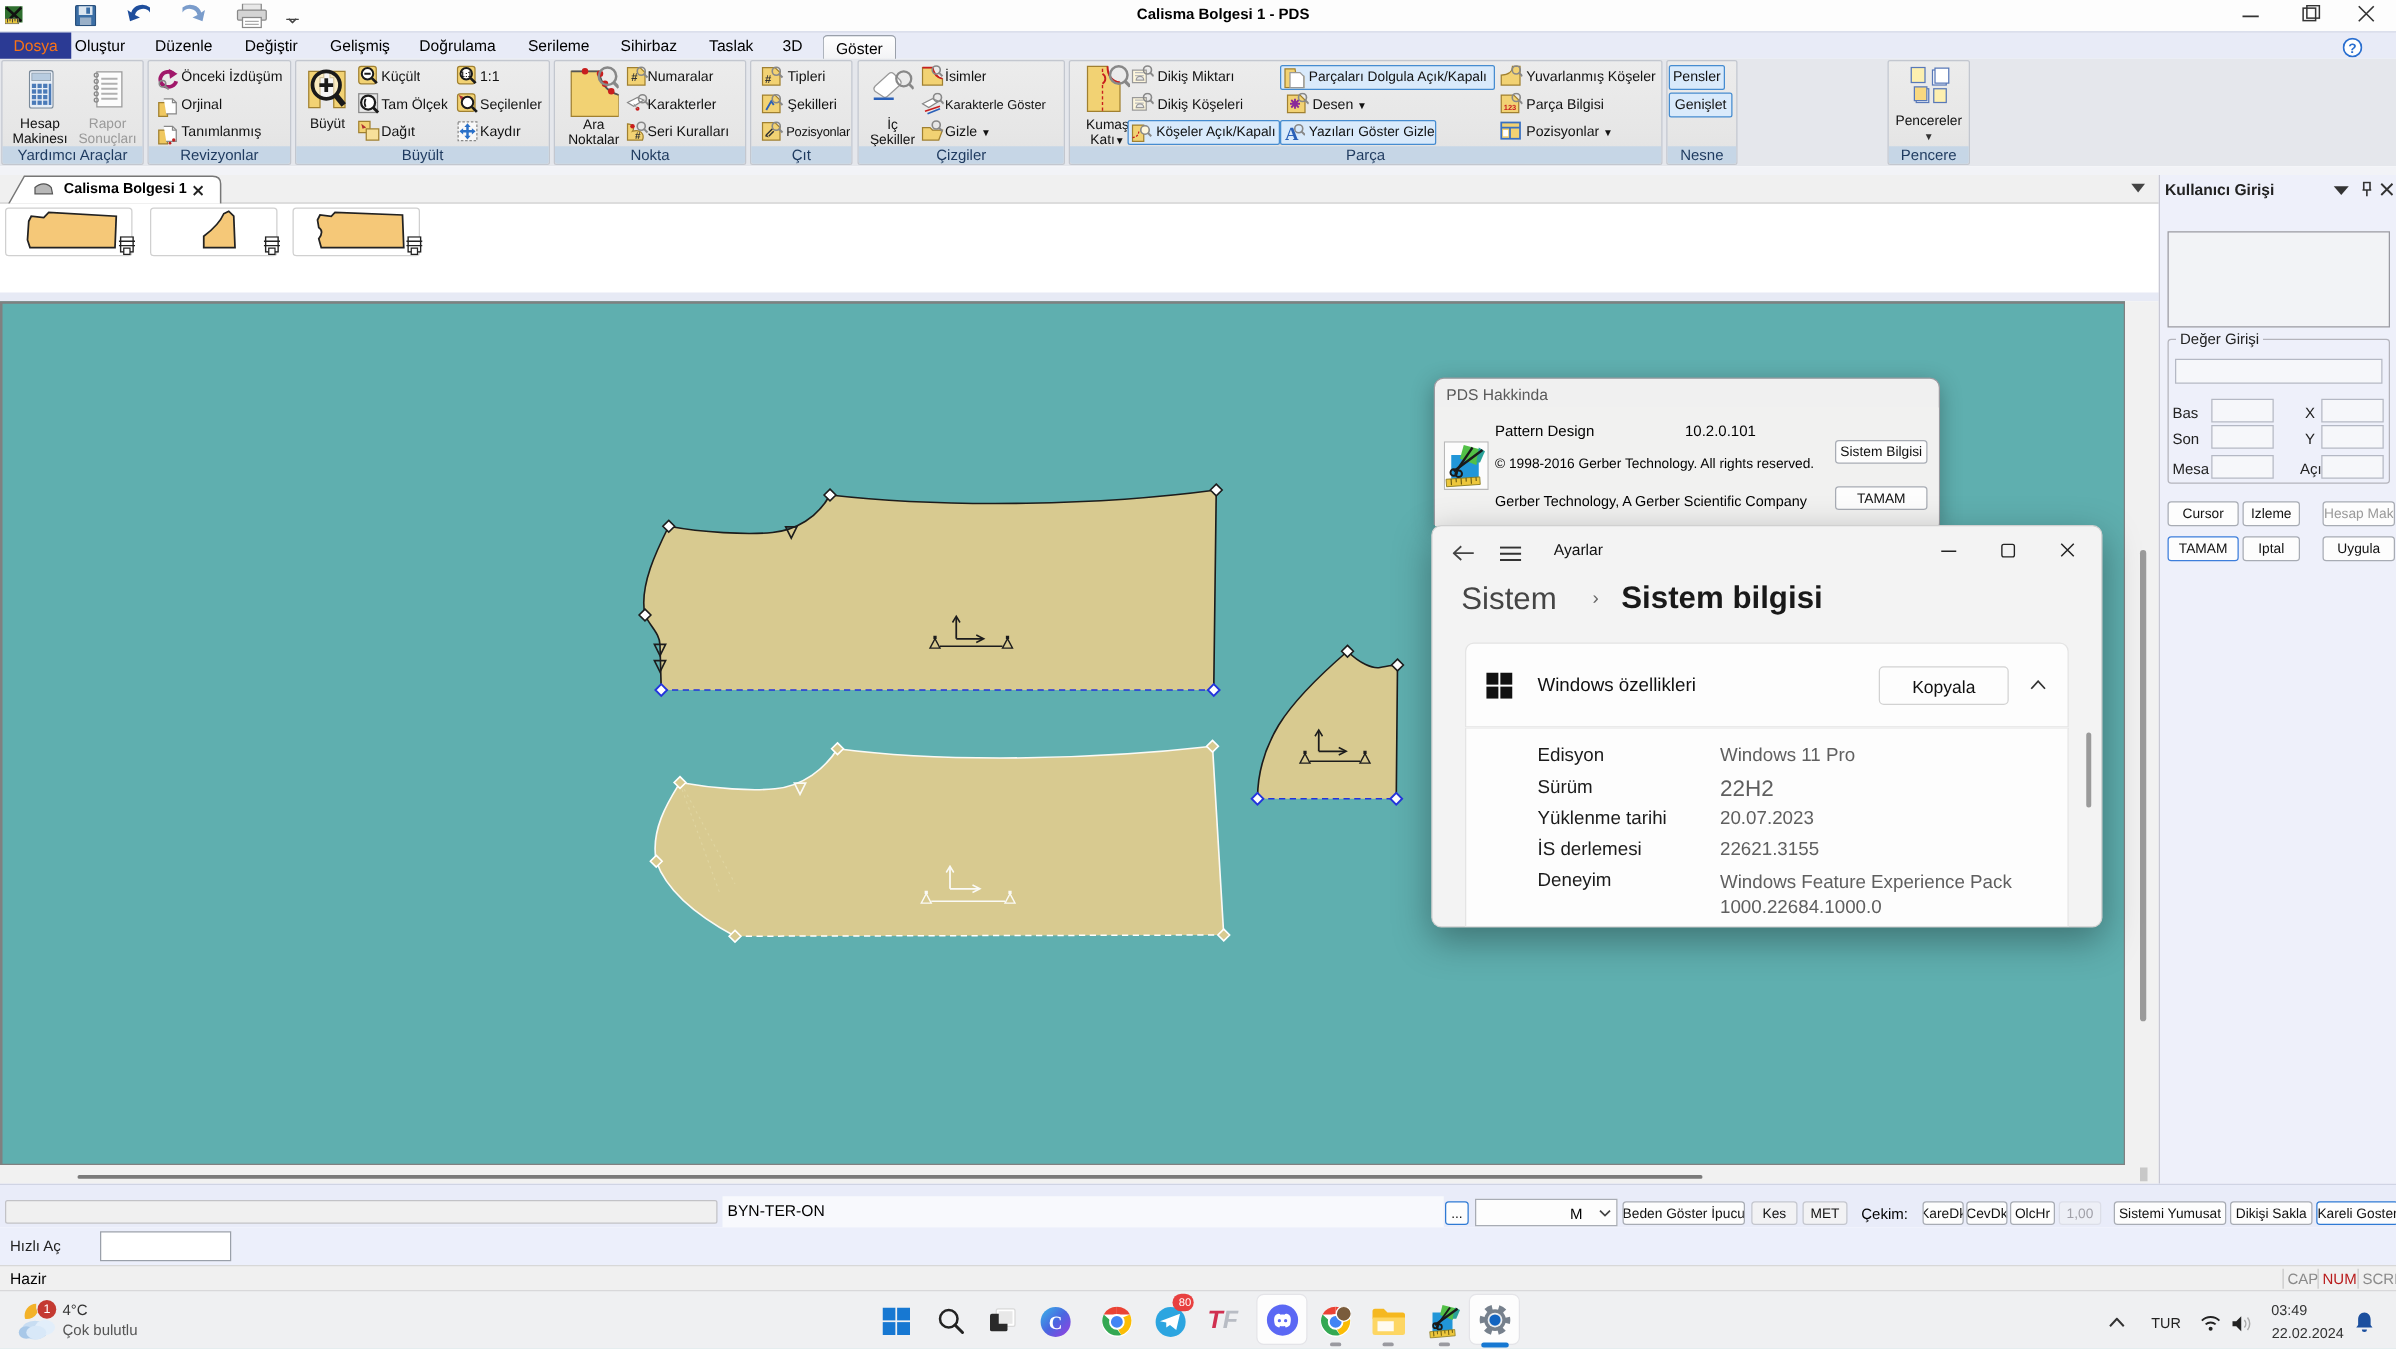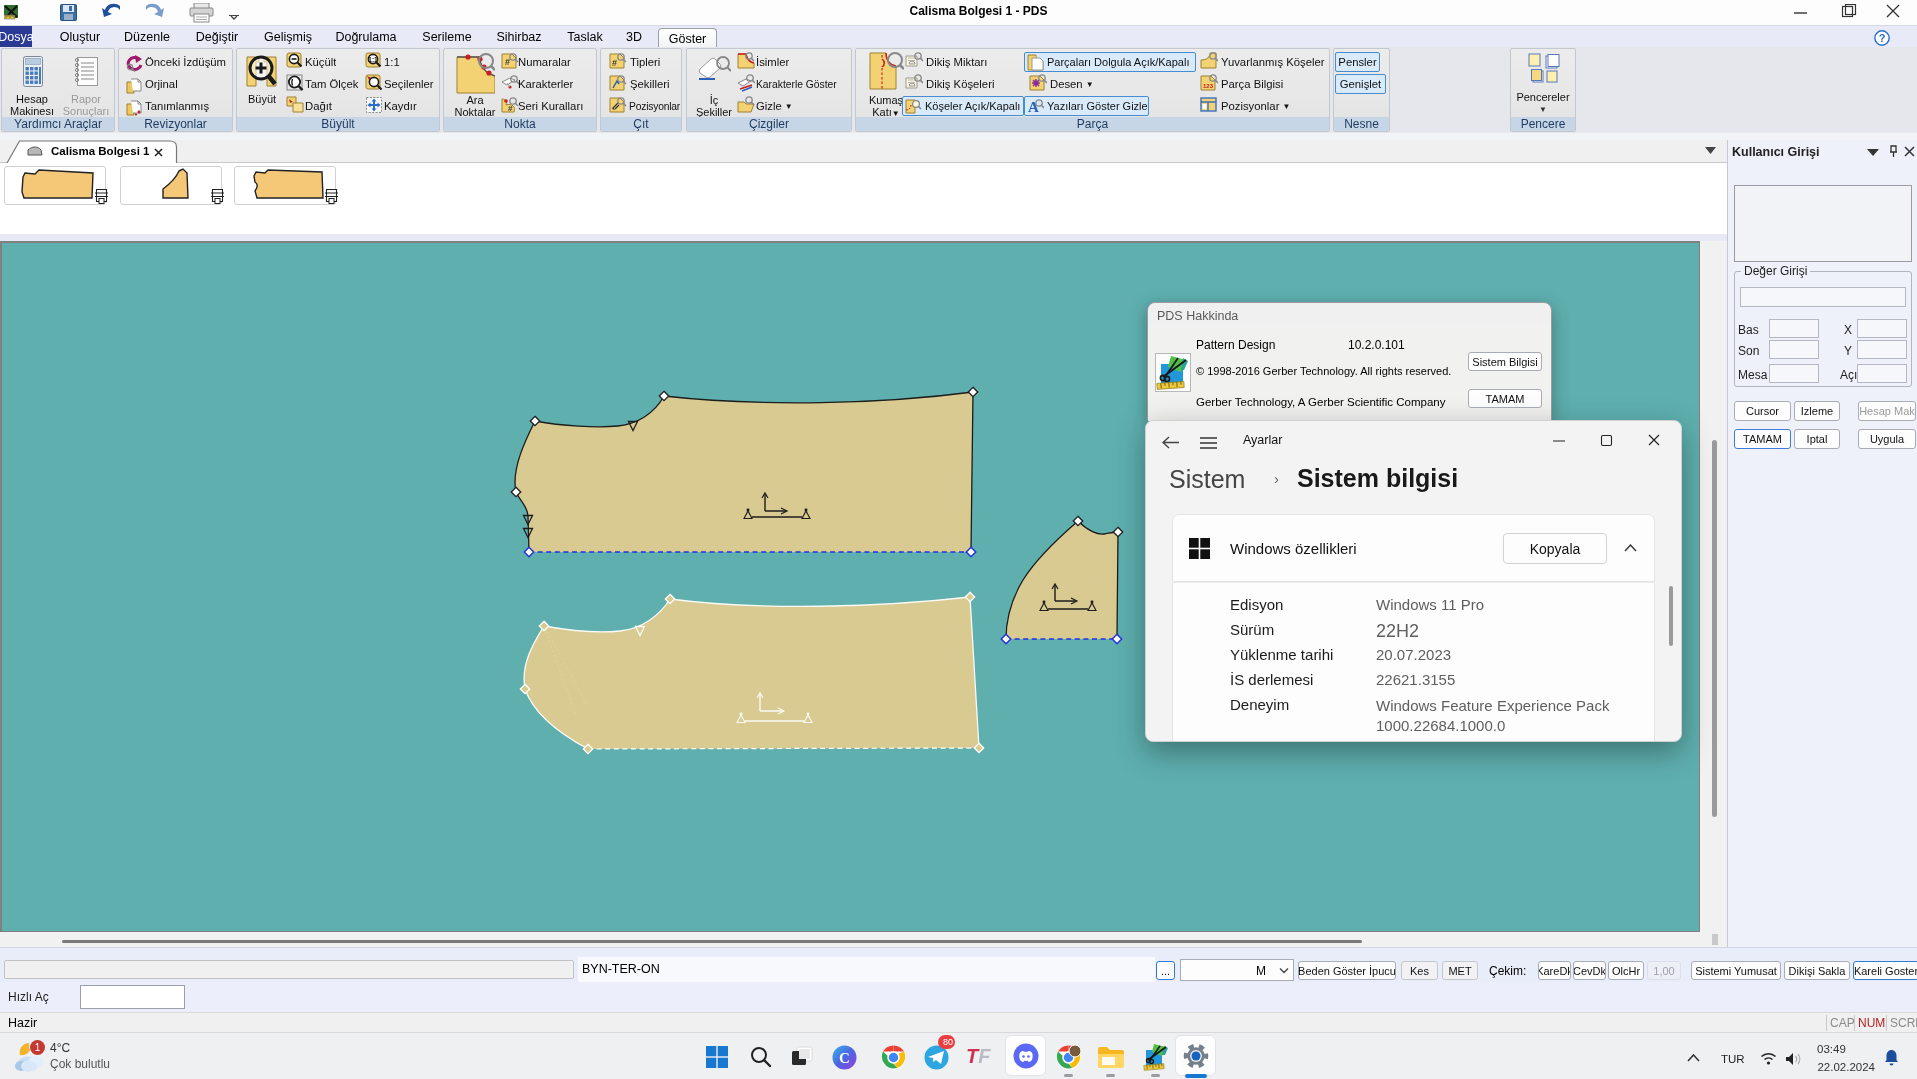--- a/index.html
+++ b/index.html
@@ -4,21 +4,21 @@
 <style>
 * { margin:0; padding:0; box-sizing:border-box; }
 html,body { width:1917px; height:1079px; overflow:hidden; }
 body { font-family:"Liberation Sans", sans-serif; position:relative; background:#fff; }
 .abs { position:absolute; }
 
 #titlebar { left:0; top:0; width:1917px; height:25px; background:#fdfdfd; }
 
 #menubar { left:0; top:25px; width:1917px; height:22px; background:#e8ebf7; border-top:1px solid #d5d9e8; }
 .mtab { position:absolute; top:0; height:22px; font-size:12.5px; color:#000; display:flex; align-items:center; justify-content:center; }
-#tab-dosya { left:0; width:32px; background:#2b3a94; color:#ffffff; }
+#tab-dosya { left:0; width:57px; background:#2b3a94; color:#f97316; }
 #tab-goster { left:658px; top:2px; width:59px; height:20px; background:linear-gradient(#fff,#f2f3f5); border:1px solid #9aa0aa; border-bottom:none; border-radius:4px 4px 0 0; }
 
 #ribbon { left:0; top:47px; width:1917px; height:86px; background:#e5e7ec; }
 .rgroup { position:absolute; top:1px; height:84px; background:linear-gradient(#ececec,#e6e6e6 70%,#e2e2e2); border:1px solid #c3c7cf; border-radius:2px; }
 .rlabel { position:absolute; left:0; bottom:0; width:100%; height:14px; background:#c6d6e6; color:#1e3a5f; font-size:12px; text-align:center; line-height:14px; border-radius:0 0 2px 2px; white-space:nowrap; }
 .sbtn { position:absolute; height:20px; display:flex; align-items:center; font-size:11.3px; color:#111; white-space:nowrap; overflow:hidden; }
 .sbtn .ic { margin-right:3px; flex:none; }
 .hl { background:#d9eafb; border:1px solid #468cd0; border-radius:2px; }
 .bigbtn { position:absolute; text-align:center; font-size:11px; color:#111; line-height:12px; white-space:nowrap; }
 

